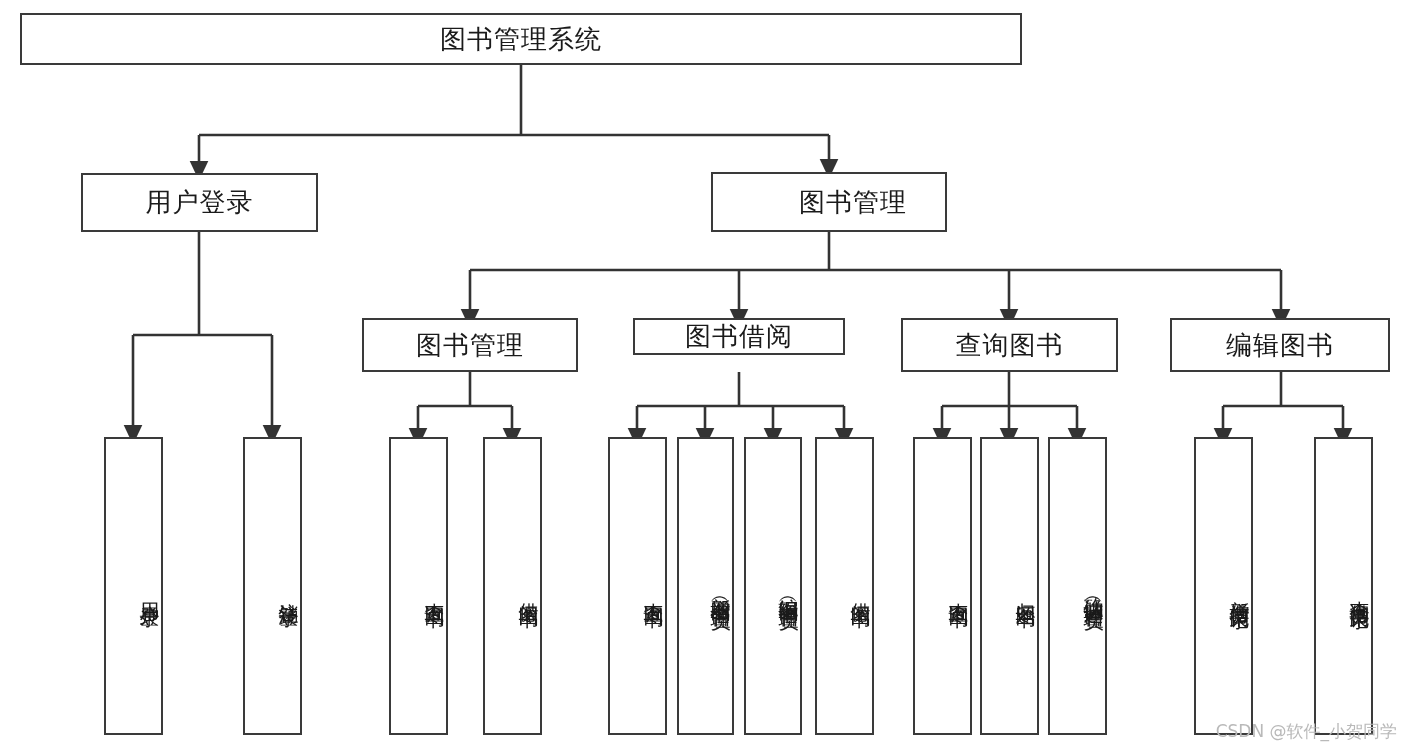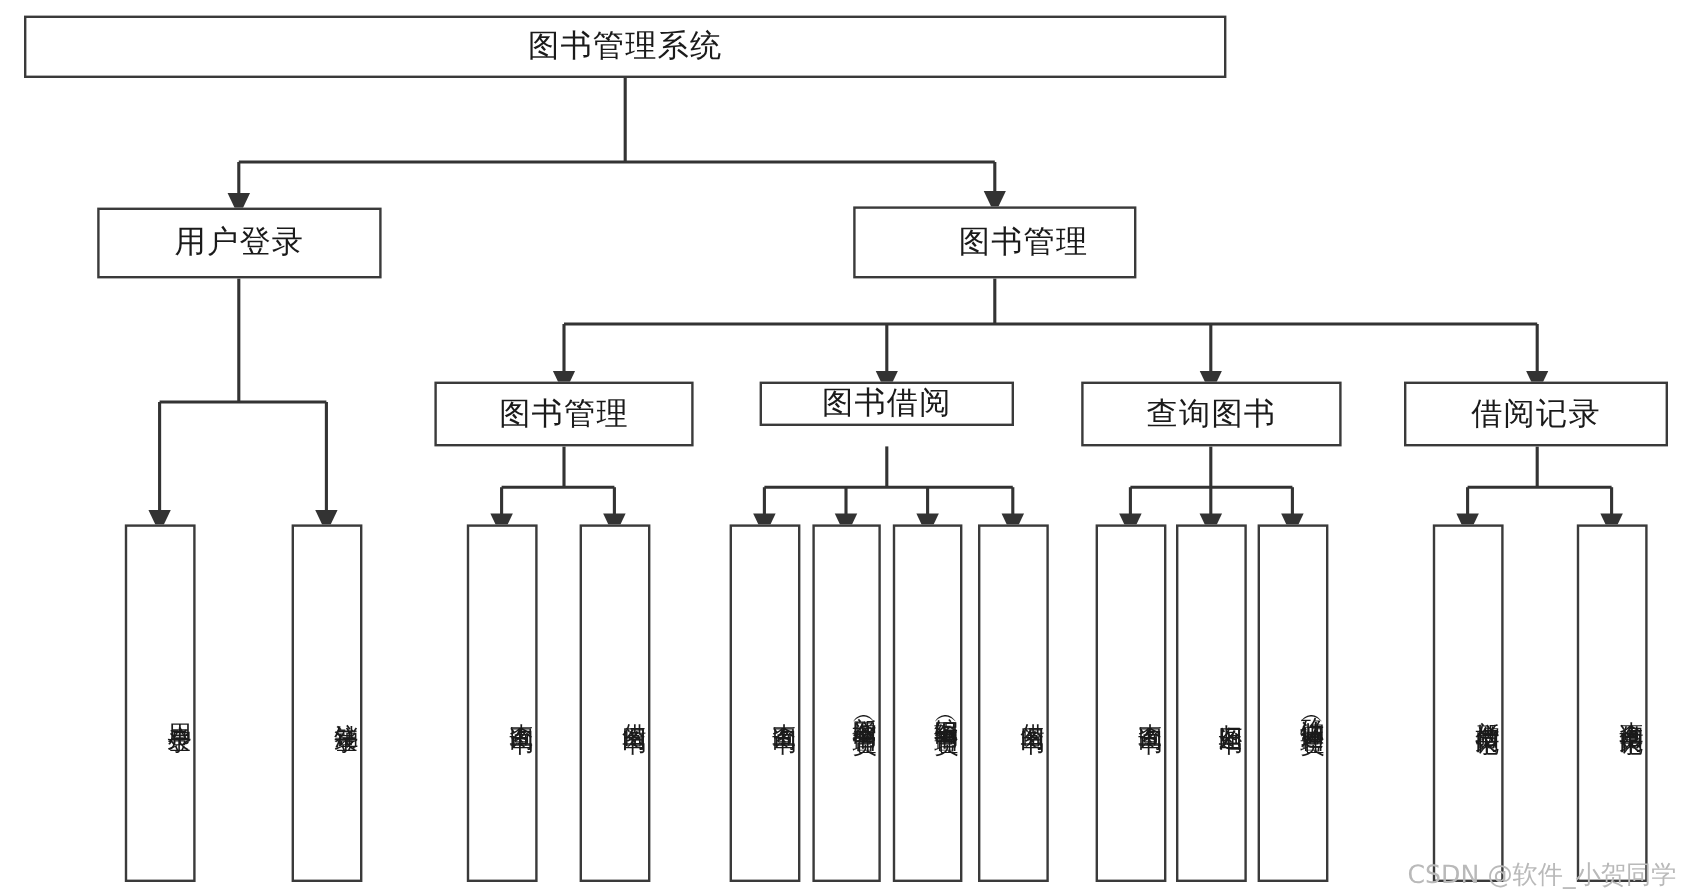--- a/index.html
+++ b/index.html
@@ -49,21 +49,21 @@
   }
   .node .label {
     display: block;
     line-height: 1.18;
     white-space: nowrap;
   }
   #watermark {
     position: absolute;
     right: 8px;
     bottom: 4px;
-    font-size: 21px;
+    font-size: 17px;
     color: #b9b9b9;
     z-index: 5;
     white-space: nowrap;
     font-family: "DejaVu Sans", "Liberation Sans", sans-serif;
   }
 </style>
 </head>
 <body>
 
 <div id="canvas">
@@ -133,21 +133,21 @@
   <div class="node horiz" style="left:362px; top:318px; width:216px; height:54px;">
     <span class="label">图书管理</span>
   </div>
   <div class="node horiz" style="left:633px; top:318px; width:212px; height:37px;">
     <span class="label">图书借阅</span>
   </div>
   <div class="node horiz" style="left:901px; top:318px; width:217px; height:54px;">
     <span class="label">查询图书</span>
   </div>
   <div class="node horiz" style="left:1170px; top:318px; width:220px; height:54px;">
-    <span class="label">借阅记录</span>
+    <span class="label">编辑图书</span>
   </div>
 
   <div class="node vert" style="left:104px; top:437px; width:59px; height:298px;">
     <span class="label">用户登录</span>
   </div>
   <div class="node vert" style="left:243px; top:437px; width:59px; height:298px;">
     <span class="label">注销登录</span>
   </div>
 
   <div class="node vert" style="left:389px; top:437px; width:59px; height:298px;">

